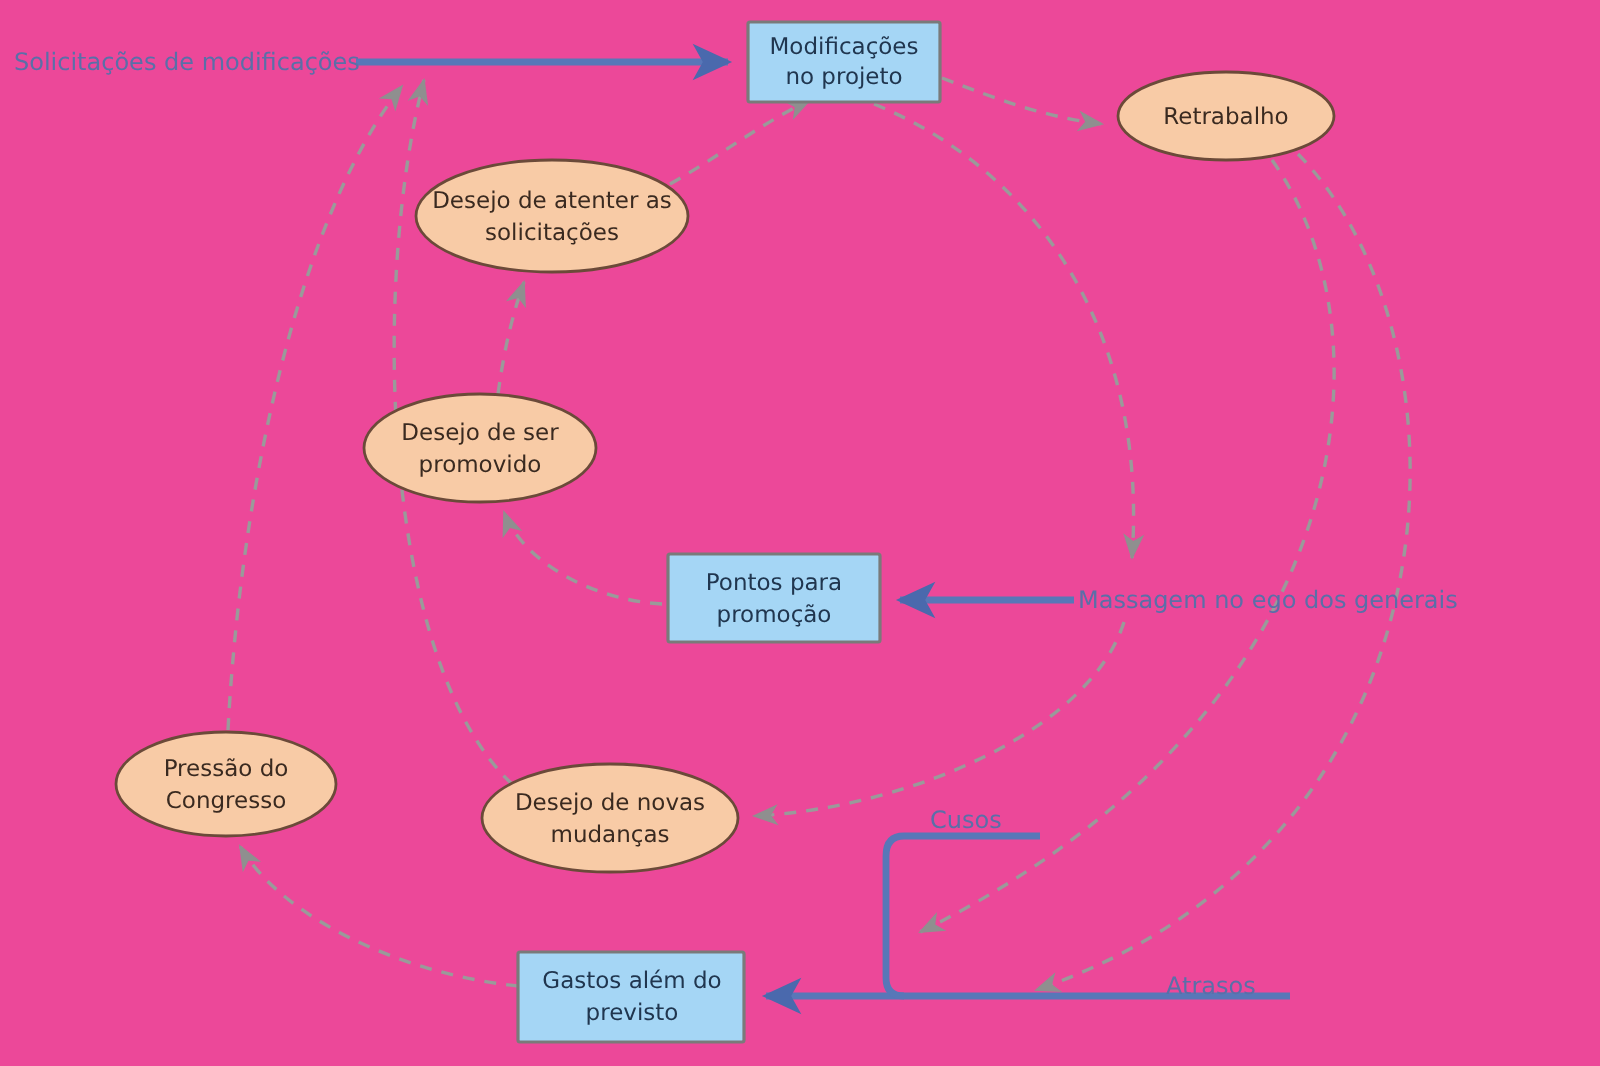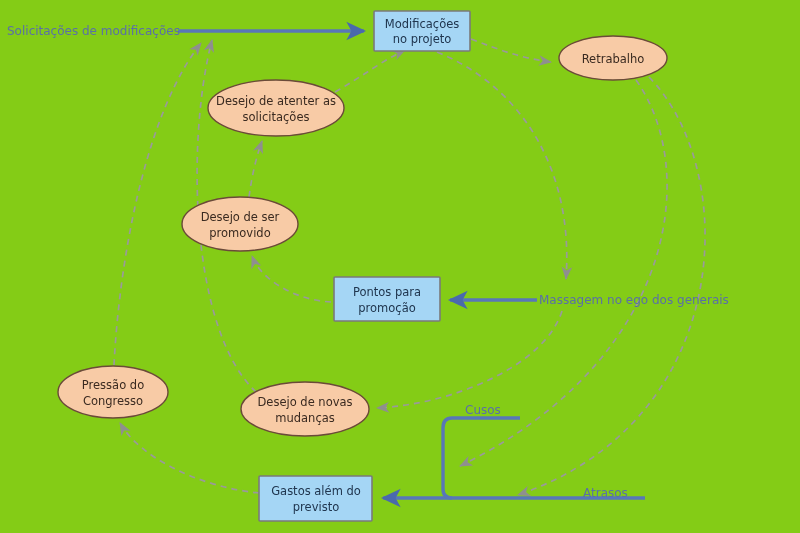--- a/index.html
+++ b/index.html
@@ -7,21 +7,21 @@
     padding: 0;
     background: #ffffff;
   }
   body {
     font-family: "Liberation Sans", sans-serif;
   }
   #canvas {
     position: relative;
     width: 800px;
     height: 533px;
-    background: #84cc16;
+    background: #ec4899;
     overflow: hidden;
   }
   #diagram-svg {
     position: absolute;
     left: 0;
     top: 0;
     width: 800px;
     height: 533px;
   }
   .node-label {

